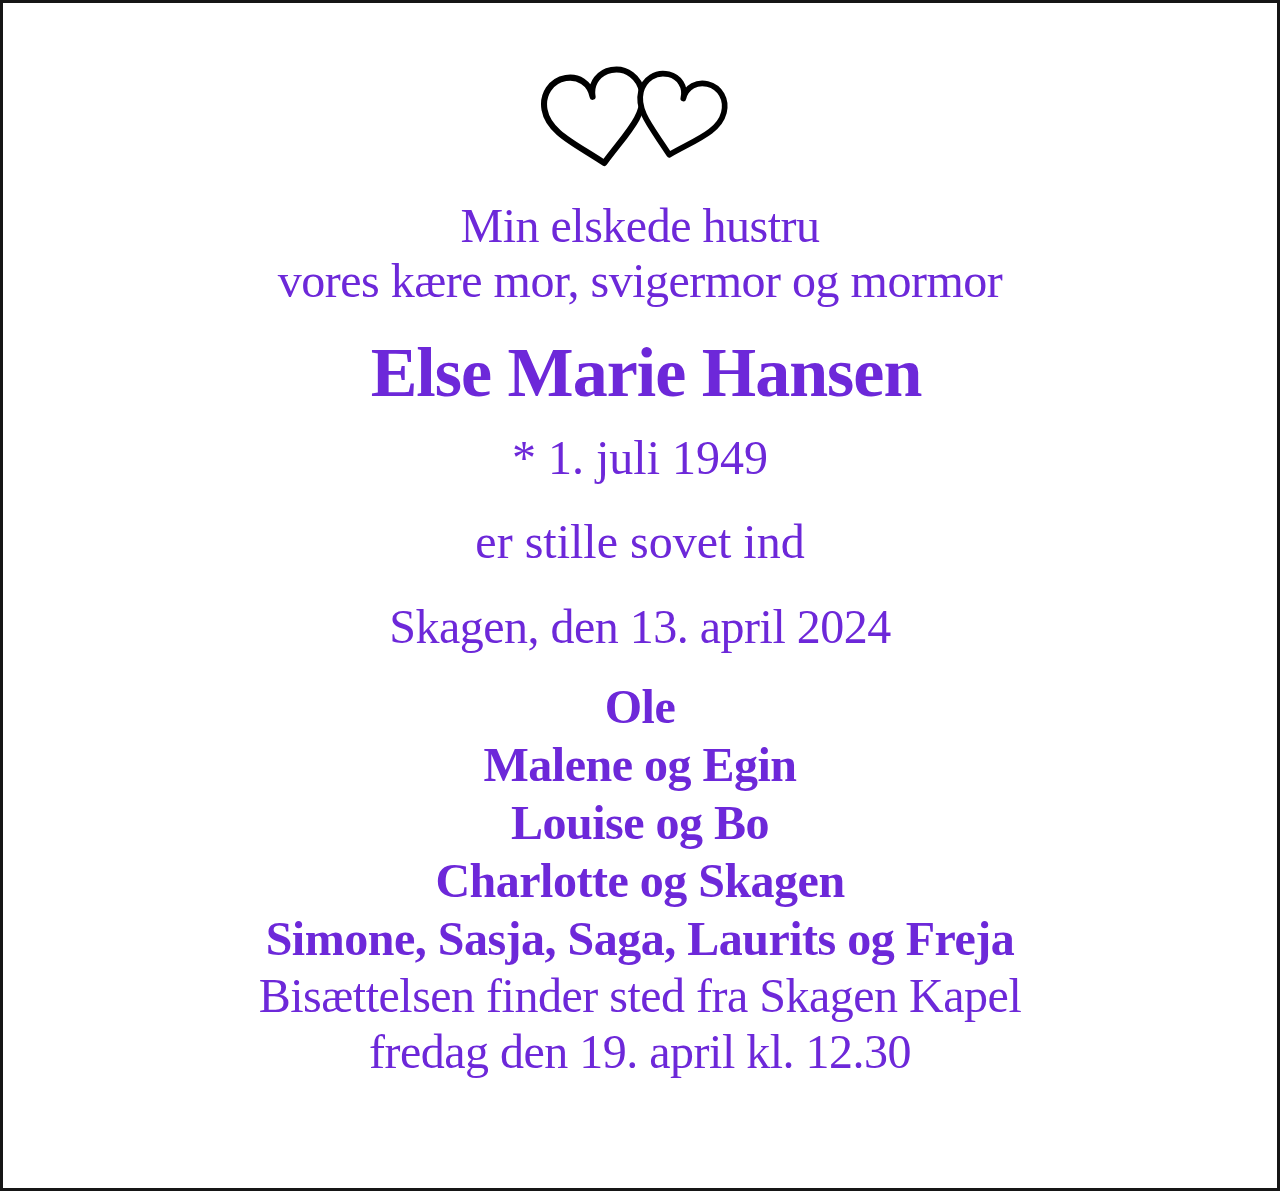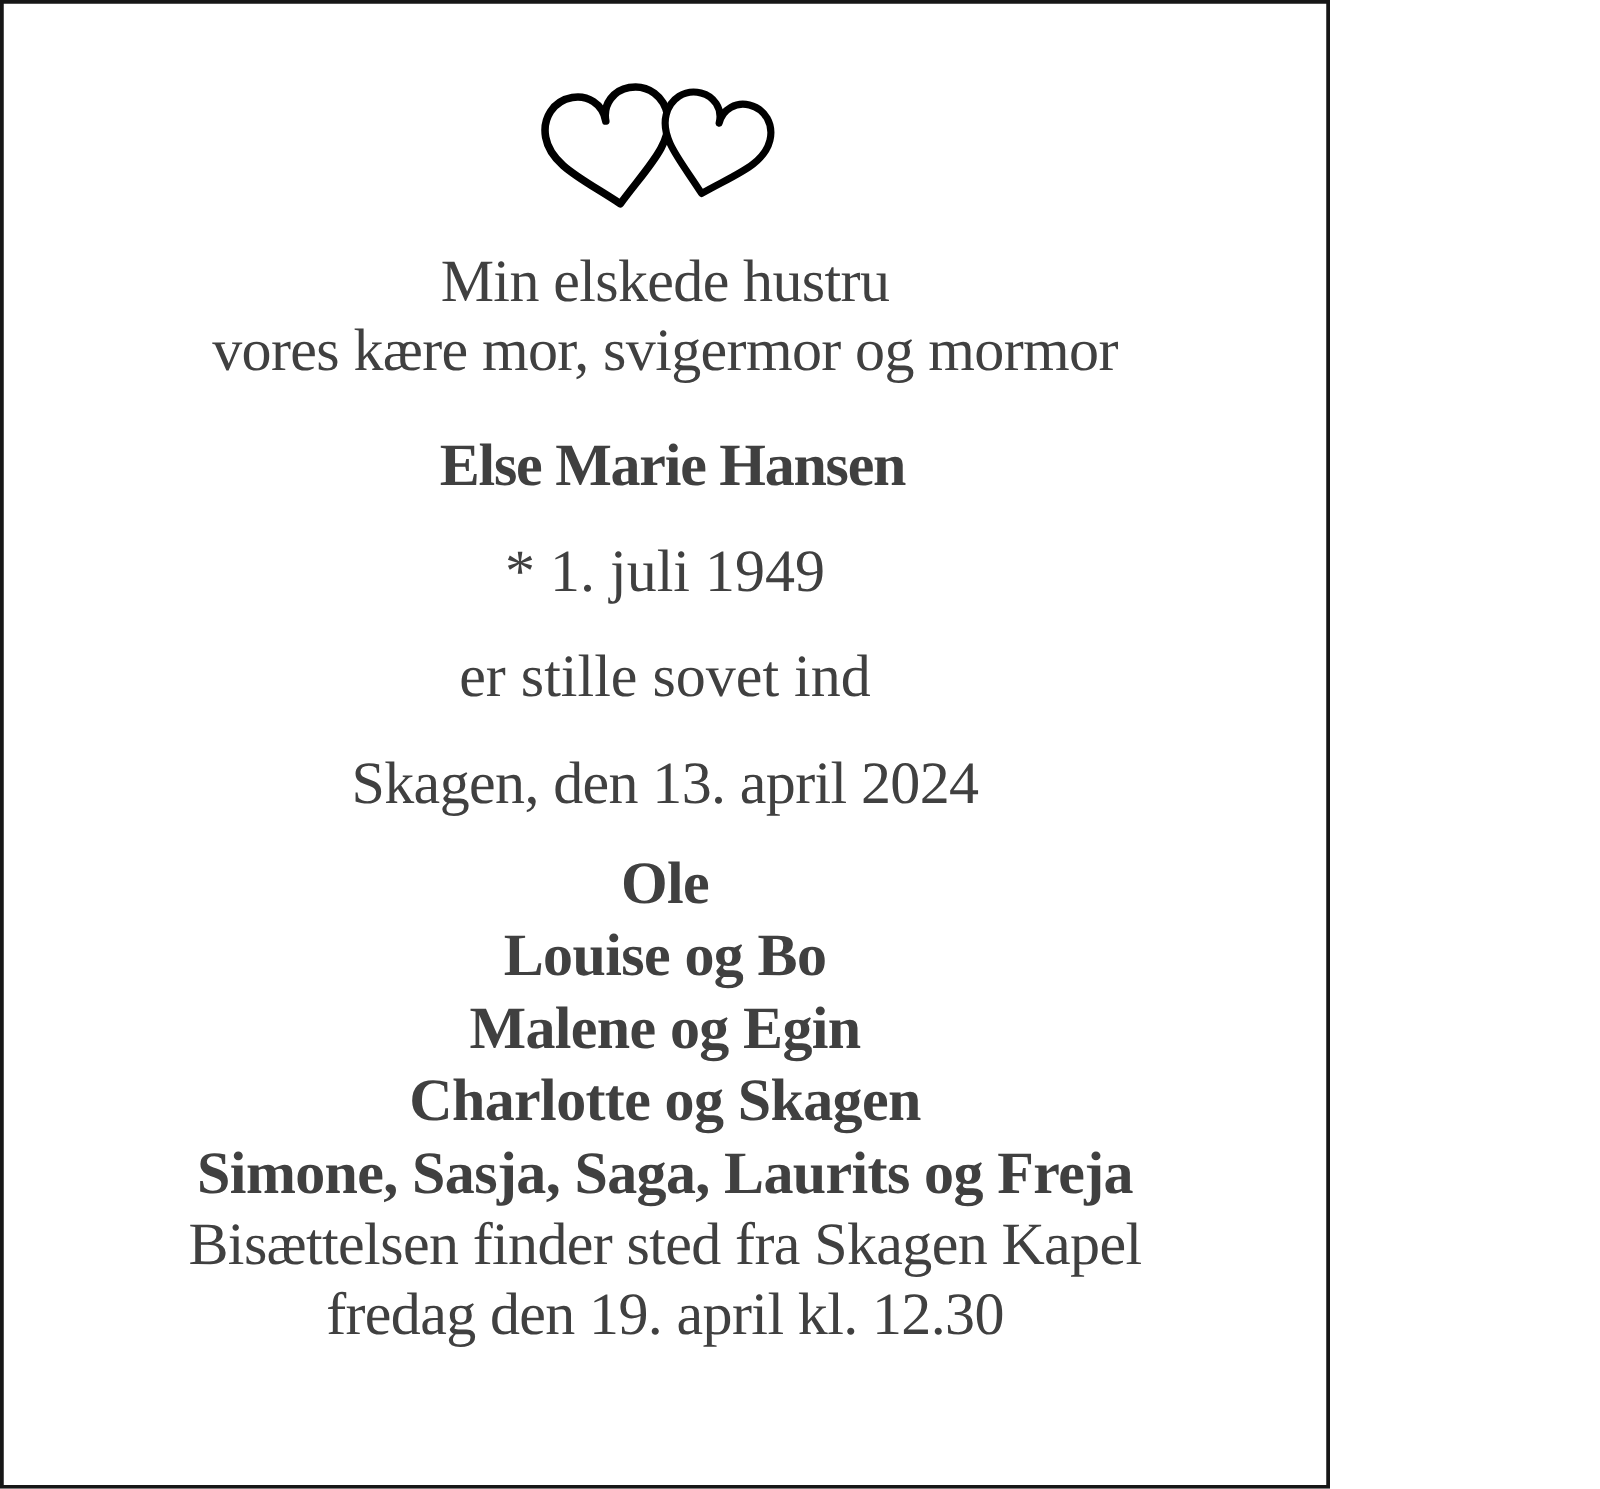--- a/index.html
+++ b/index.html
@@ -2,43 +2,43 @@
 <html><head>
 <meta charset="utf-8">
 <style>
   html, body {
     margin: 0;
     padding: 0;
     background: #ffffff;
   }
   .page {
     position: relative;
-    width: 1064px;
+    width: 1280px;
     height: 1191px;
     box-sizing: border-box;
     background: #ffffff;
     border: 3px solid #161616;
     font-family: "Liberation Serif", "DejaVu Serif", serif;
-    color: #404040;
+    color: #6d28d9;
     text-align: center;
     overflow: hidden;
   }
   .hearts {
     display: block;
     margin: 57px auto 0 auto;
   }
   .intro {
     margin-top: 24px;
     font-size: 48px;
     line-height: 55px;
     letter-spacing: -0.5px;
   }
   .deceased-name {
     margin: 26px 0 0 0;
-    font-size: 48px;
+    font-size: 70px;
     line-height: 78px;
     font-weight: bold;
     letter-spacing: -1px;
     padding-left: 12px;
   }
   .birth-line {
     margin-top: 18px;
     font-size: 48px;
     line-height: 55px;
   }
@@ -86,22 +86,22 @@
   <h1 class="deceased-name">Else Marie Hansen</h1>
 
   <div class="birth-line">* 1. juli 1949</div>
 
   <div class="death-phrase">er stille sovet ind</div>
 
   <div class="place-date">Skagen, den 13. april 2024</div>
 
   <div class="relatives">
     <div>Ole</div>
+    <div>Malene og Egin</div>
     <div>Louise og Bo</div>
-    <div>Malene og Egin</div>
     <div>Charlotte og Skagen</div>
     <div>Simone, Sasja, Saga, Laurits og Freja</div>
   </div>
 
   <div class="ceremony">
     <div>Bisættelsen finder sted fra Skagen Kapel</div>
     <div>fredag den 19. april kl. 12.30</div>
   </div>
 
 </div>

